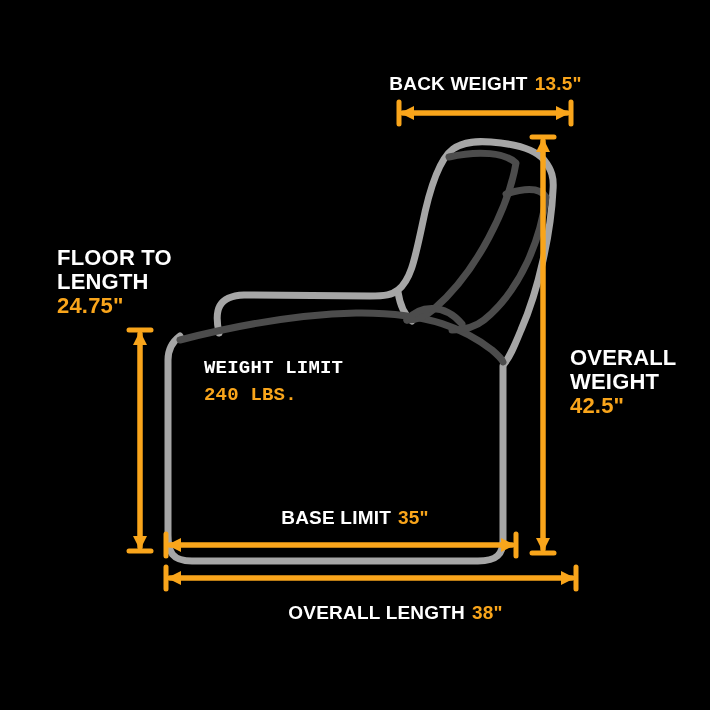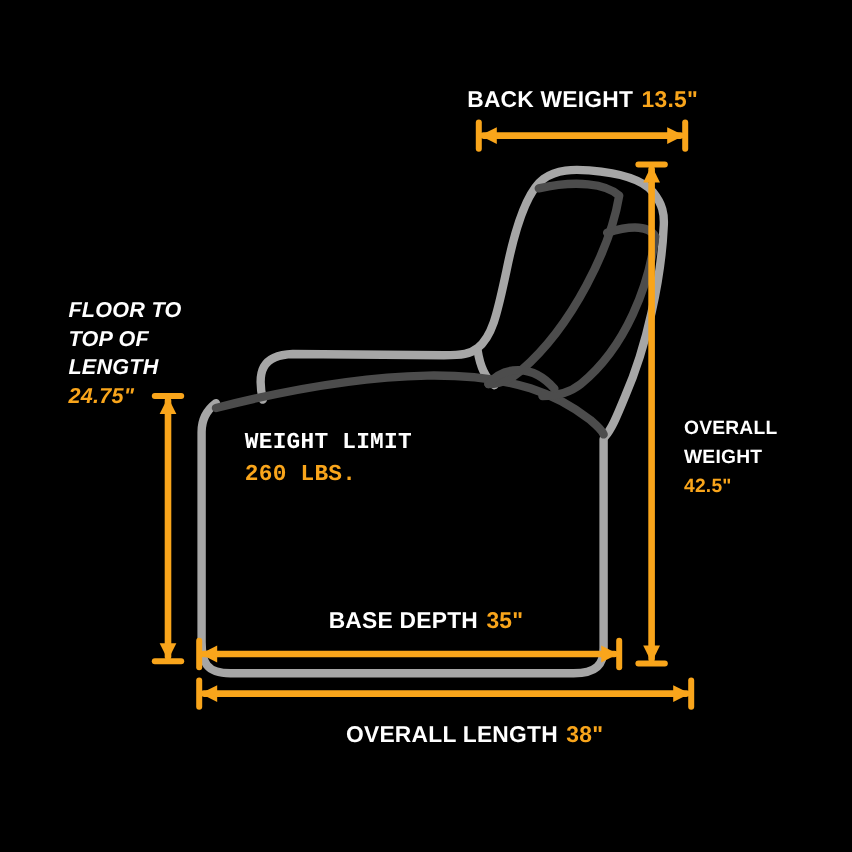--- a/index.html
+++ b/index.html
@@ -15,23 +15,23 @@
   .dim-line{fill:none;stroke:var(--accent,#F9A51B);stroke-width:5.5;stroke-linecap:round;}
   .dim-cap{fill:none;stroke:var(--accent,#F9A51B);stroke-width:5;stroke-linecap:round;}
   .dim-arrow{fill:var(--accent,#F9A51B);stroke:none;}
   
   .label{position:absolute;color:var(--text,#FFF);font-weight:bold;
          font-size:19px;line-height:24px;letter-spacing:.2px;white-space:nowrap;}
   .label .val{color:var(--accent,#F9A51B);}
   .inline .val{margin-left:7px;}
   .centered{text-align:center;}
   .lbl-back-depth{left:368px;top:72px;width:235px;}
-  .lbl-floor-armrest{left:57px;top:246px;font-size:18px;line-height:24px;font-style:italic;}
+  .lbl-floor-armrest{left:57px;top:246px;font-size:22px;line-height:24px;}
   .lbl-weight{left:204px;top:355px;line-height:27px;font-family:Liberation Mono, monospace;}
-  .lbl-overall-height{left:570px;top:346px;font-size:16px;line-height:24px;}
+  .lbl-overall-height{left:570px;top:346px;font-size:22px;line-height:24px;}
   .lbl-base-length{left:245px;top:506px;width:220px;}
   .lbl-overall-length{left:278px;top:601px;width:235px;}
 </style>
 </head>
 <body>
 
 <div class="stage">
 
   <svg width="710" height="710" viewBox="0 0 710 710">
 
@@ -89,37 +89,36 @@
       <polygon class="dim-arrow" points="575,578 561,571 561,585"></polygon>
     </g>
   </svg>
 
   <div class="label inline centered lbl-back-depth">
     <span>BACK WEIGHT</span><span class="val">13.5"</span>
   </div>
 
   <div class="label lbl-floor-armrest">
     <div>FLOOR TO</div>
-    <div>TOP OF</div>
     <div>LENGTH</div>
     <div class="val">24.75"</div>
   </div>
 
   <div class="label lbl-weight">
     <div>WEIGHT LIMIT</div>
-    <div class="val">260 LBS.</div>
+    <div class="val">240 LBS.</div>
   </div>
 
   <div class="label lbl-overall-height">
     <div>OVERALL</div>
     <div>WEIGHT</div>
     <div class="val">42.5"</div>
   </div>
 
   <div class="label inline centered lbl-base-length">
-    <span>BASE DEPTH</span><span class="val">35"</span>
+    <span>BASE LIMIT</span><span class="val">35"</span>
   </div>
 
   <div class="label inline centered lbl-overall-length">
     <span>OVERALL LENGTH</span><span class="val">38"</span>
   </div>
 
 </div>
 
 </body></html>

